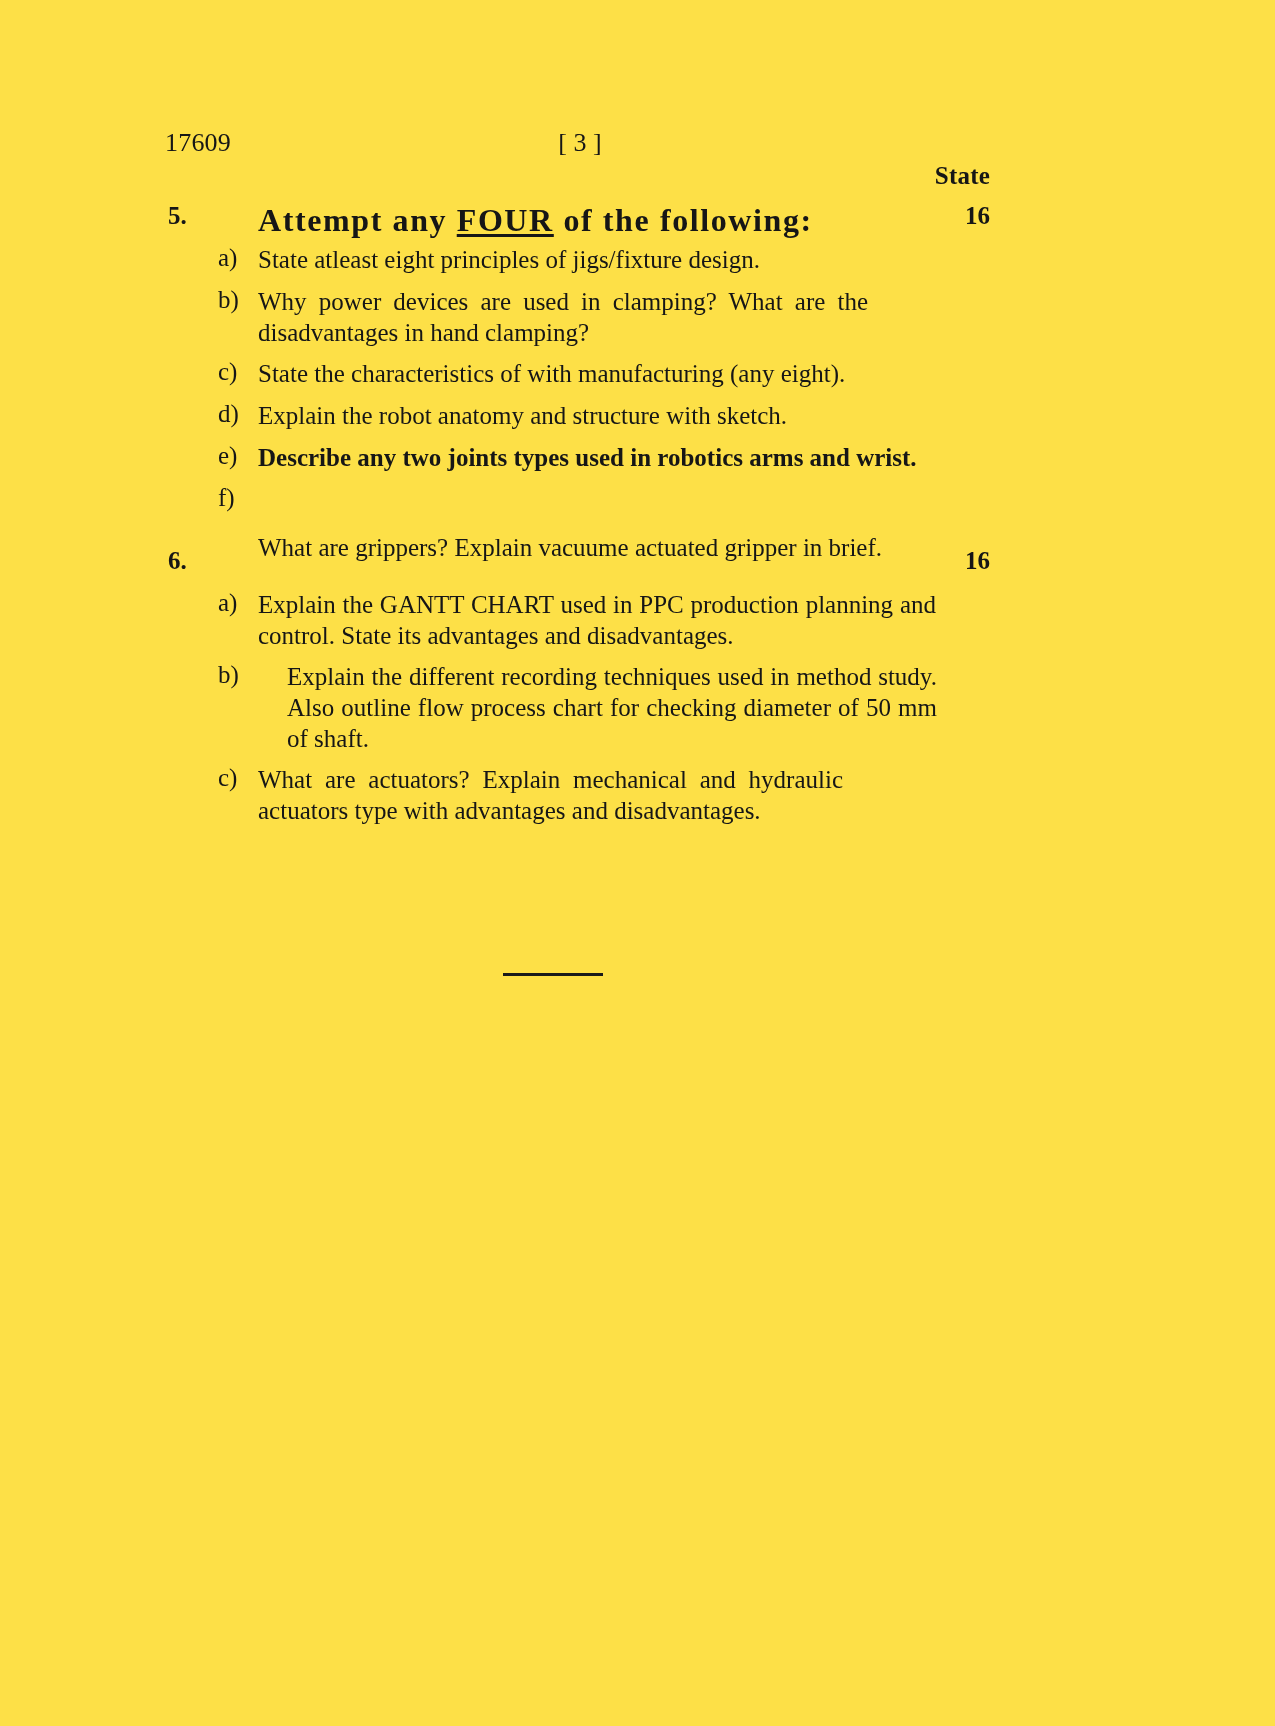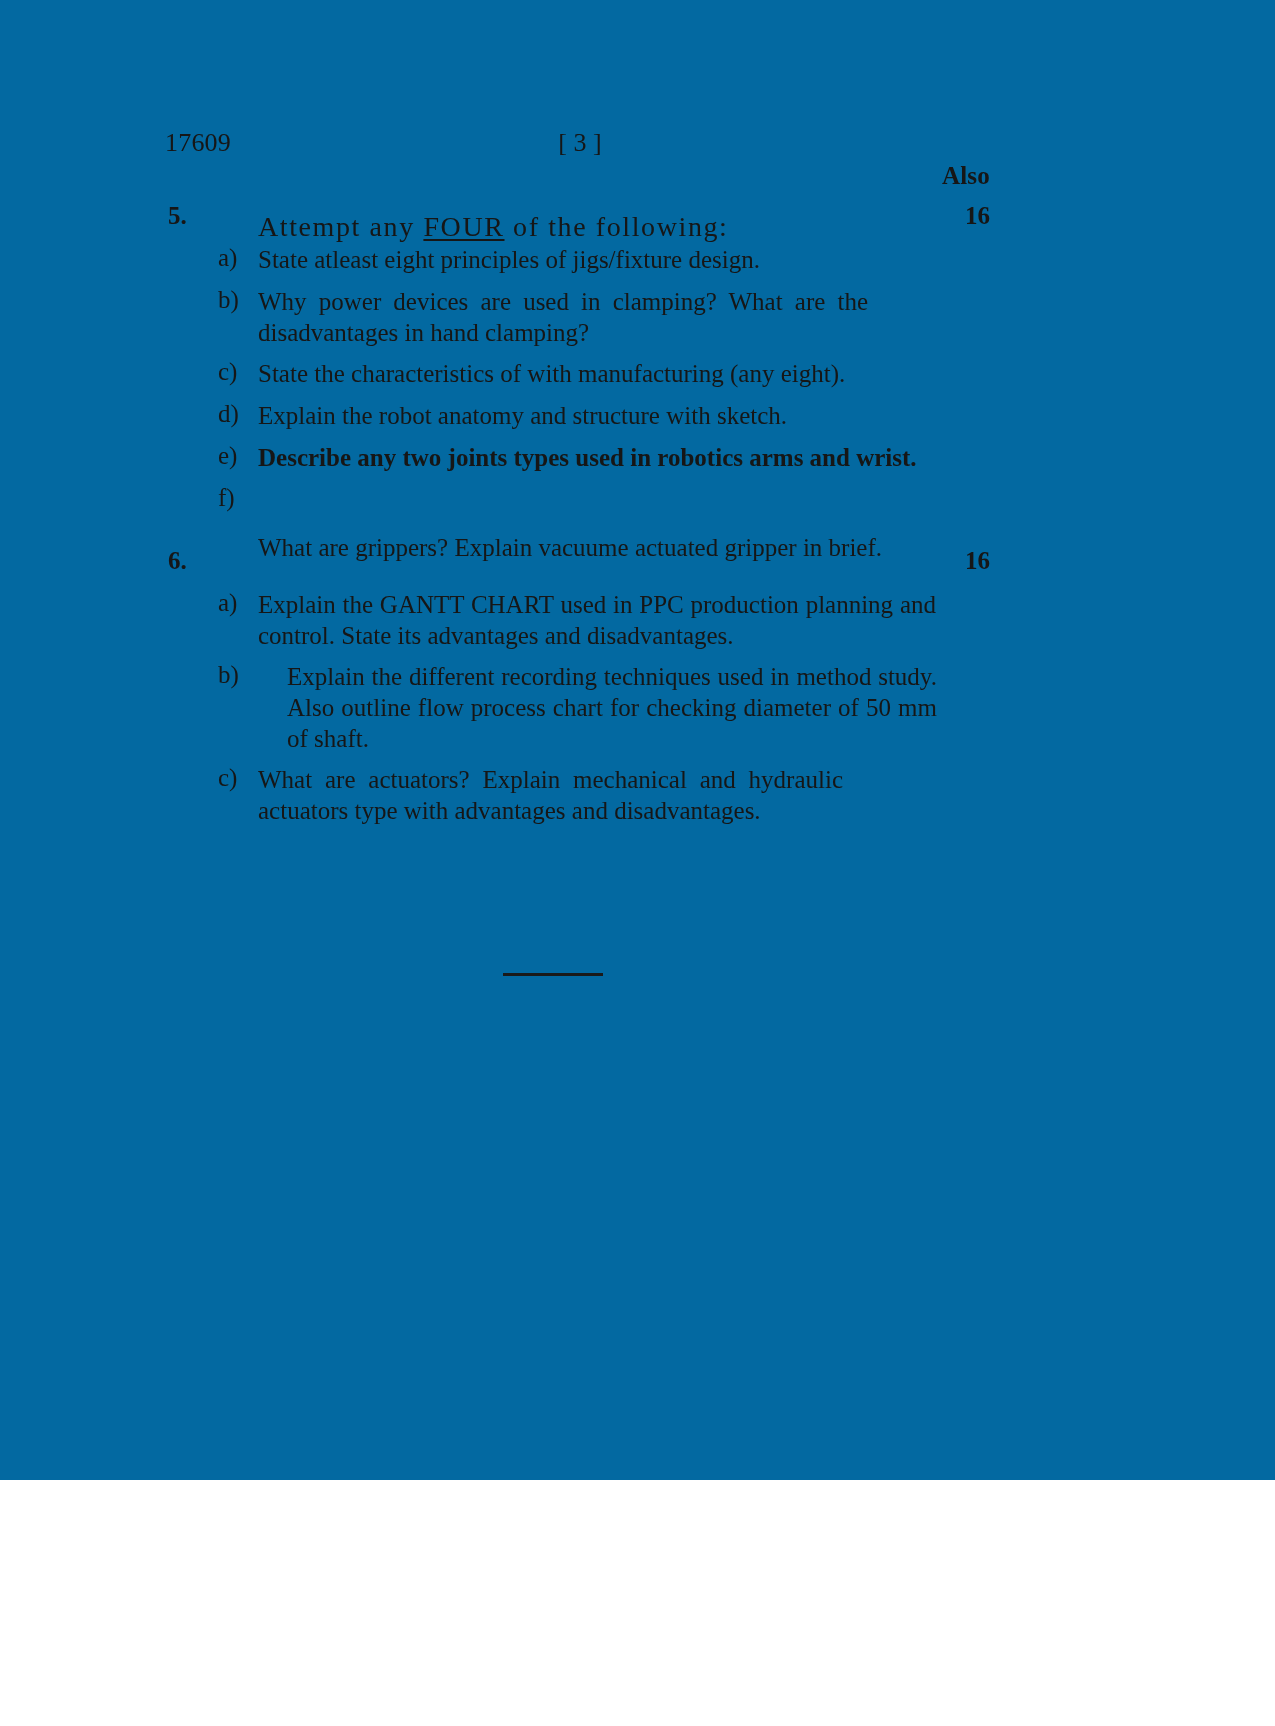--- a/index.html
+++ b/index.html
@@ -15,22 +15,22 @@
     font-family: "Liberation Serif", "DejaVu Serif", serif;
     color: #161616;
     overflow: hidden;
   }
 
   .page {
     position: absolute;
     left: 0;
     top: 0;
     width: 1275px;
-    height: 1480px;
-    background: #0369a1;
+    height: 1726px;
+    background: #fde047;
   }
 
   
   .header-row {
     position: absolute;
     left: 165px;
     top: 128px;
     width: 830px;
     height: 34px;
   }
@@ -77,25 +77,24 @@
     position: absolute;
     left: 168px;
     top: 0;
     font-size: 25px;
     font-weight: bold;
   }
   .q-title {
     position: absolute;
     left: 258px;
     top: 0;
-    font-size: 28px;
-    font-weight: normal;
+    font-size: 32px;
+    font-weight: bold;
     white-space: nowrap;
     letter-spacing: 0.3px;
-    margin-top: 9px;
   }
   .q-title .em {
     text-decoration: underline;
     text-underline-offset: 3px;
   }
   .q-title .sp { letter-spacing: 1.6px; }
   .q-marks {
     position: absolute;
     left: 0;
     top: 0;
@@ -156,21 +155,21 @@
 </head>
 <body>
 
 <div class="page">
 
   <div class="header-row">
     <span class="paper-code">17609</span>
     <span class="page-number">[ 3 ]</span>
   </div>
 
-  <div class="marks-label">Also</div>
+  <div class="marks-label">State</div>
 
   <div class="question" style="top:202px;">
     <div class="q-head">
       <span class="q-num">5.</span>
       <span class="q-title"><span class="sp">Attempt  any  </span><span class="em sp">FOUR</span><span class="sp">  of  the  following:</span></span>
       <span class="q-marks">16</span>
     </div>
 
     <div class="sub-list">
       <div class="sub-item" style="top:42px;">

